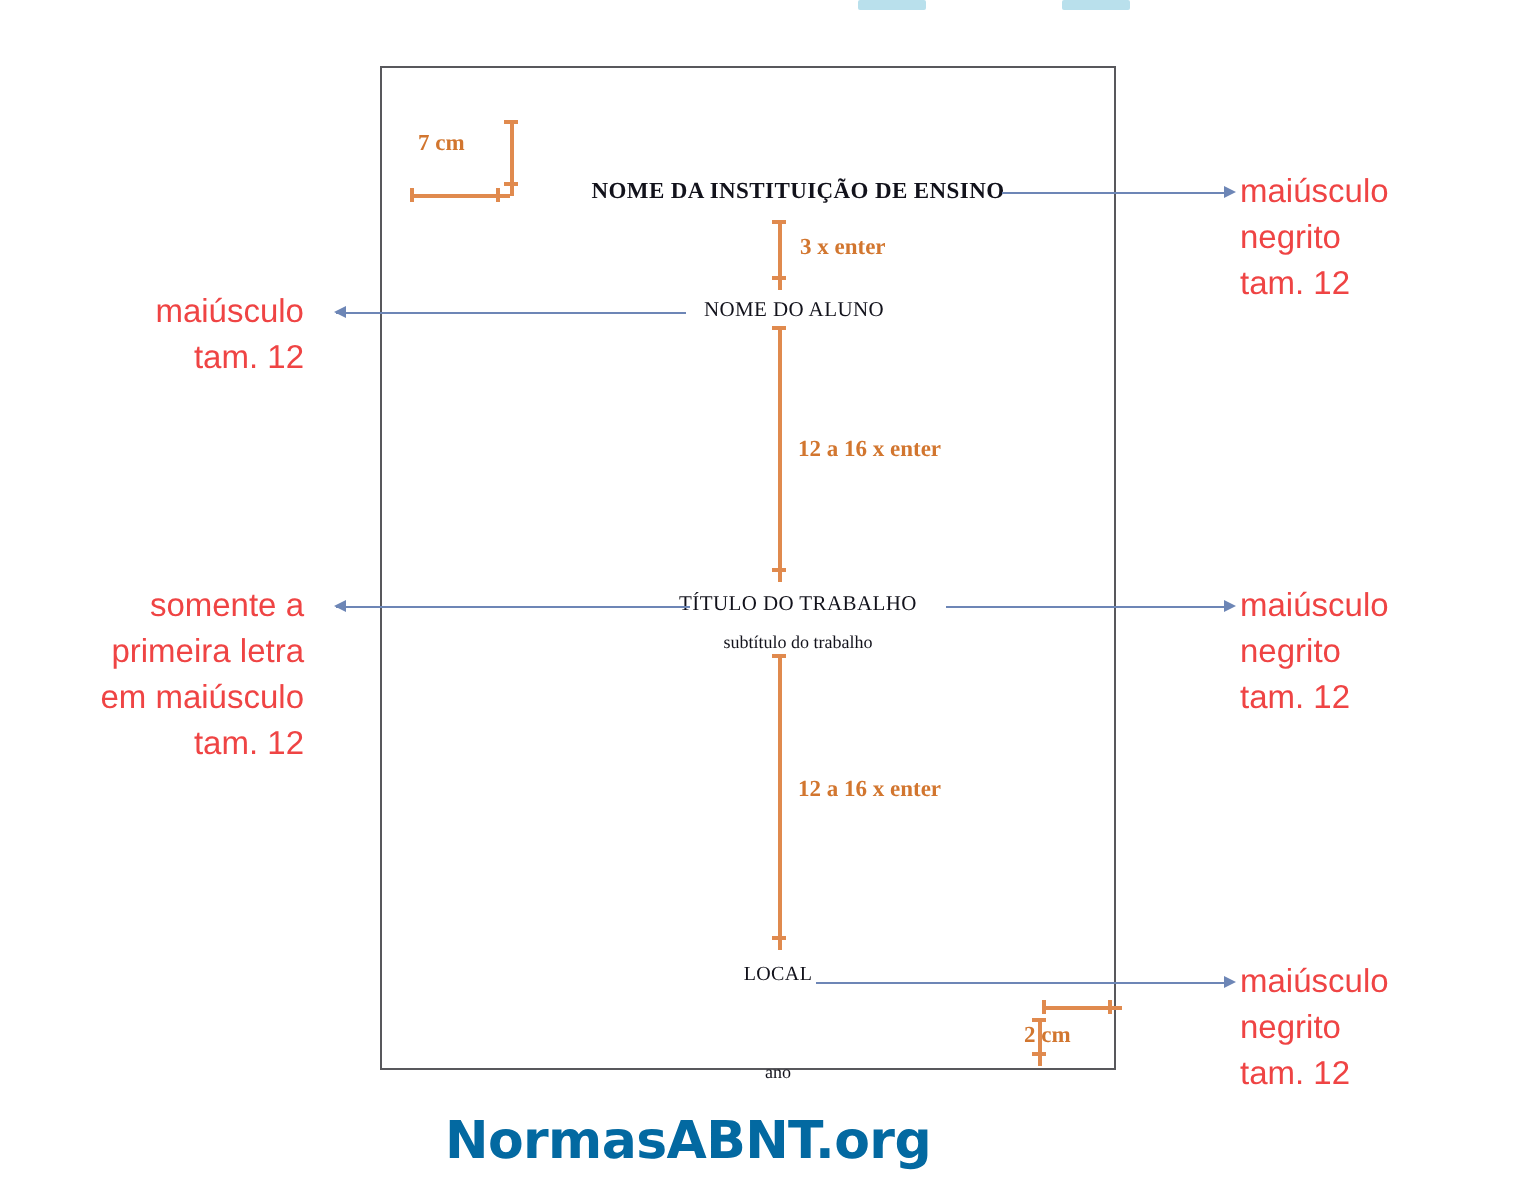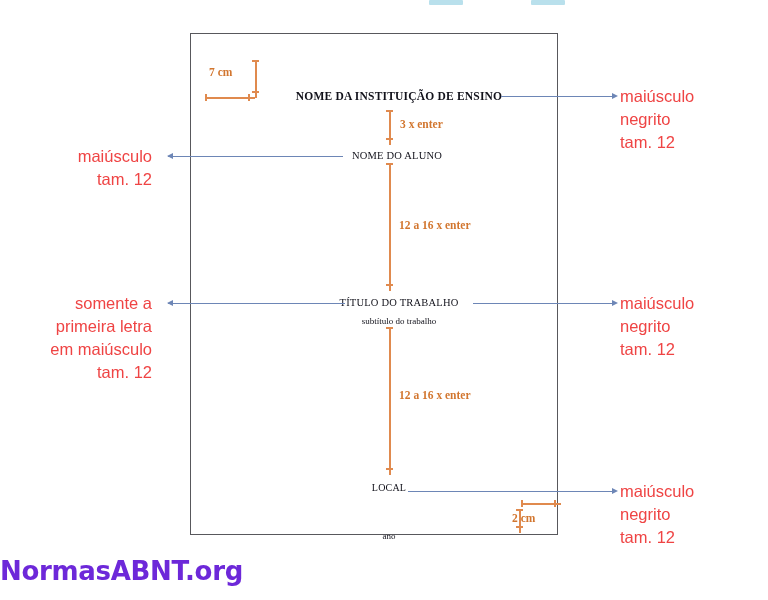--- a/index.html
+++ b/index.html
@@ -126,26 +126,26 @@
   #note-topright{top:85px;}
   #note-midright{top:292px;}
   #note-botright{top:480px;}
   #note-topleft{left:0px;top:145px;width:152px;}
   #note-midleft{left:0px;top:292px;width:152px;}
 
   
   #watermark{
     position:absolute;
     left:0;top:556px;width:688px;
-    text-align:left;
+    text-align:center;
     font-family:"DejaVu Sans", sans-serif;
     font-weight:bold;
     font-size:26px;
     letter-spacing:-0.3px;
-    color:#6d28d9;
+    color:#0369a1;
   }
   .wm-top{
     position:absolute;top:0px;height:5px;width:34px;
     background:#b9e0ec;border-radius:1px;
   }
   #wm-frag-1{left:429px;}
   #wm-frag-2{left:531px;}
 </style>
 </head>
 <body>

